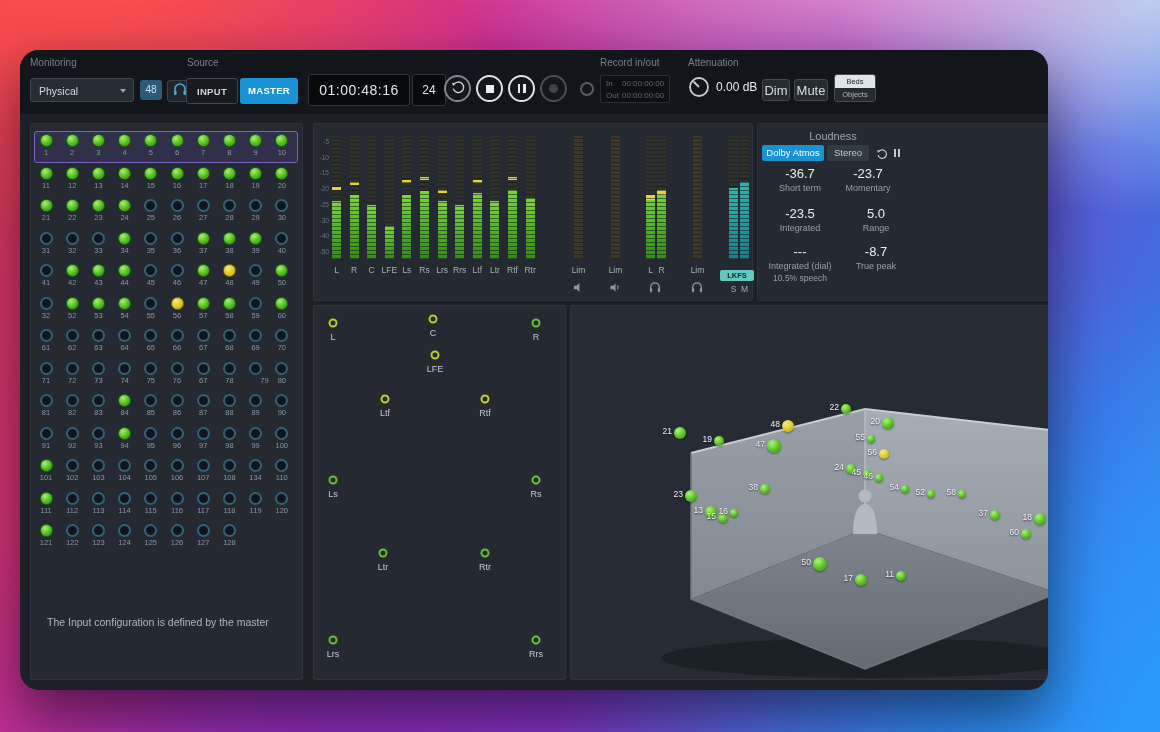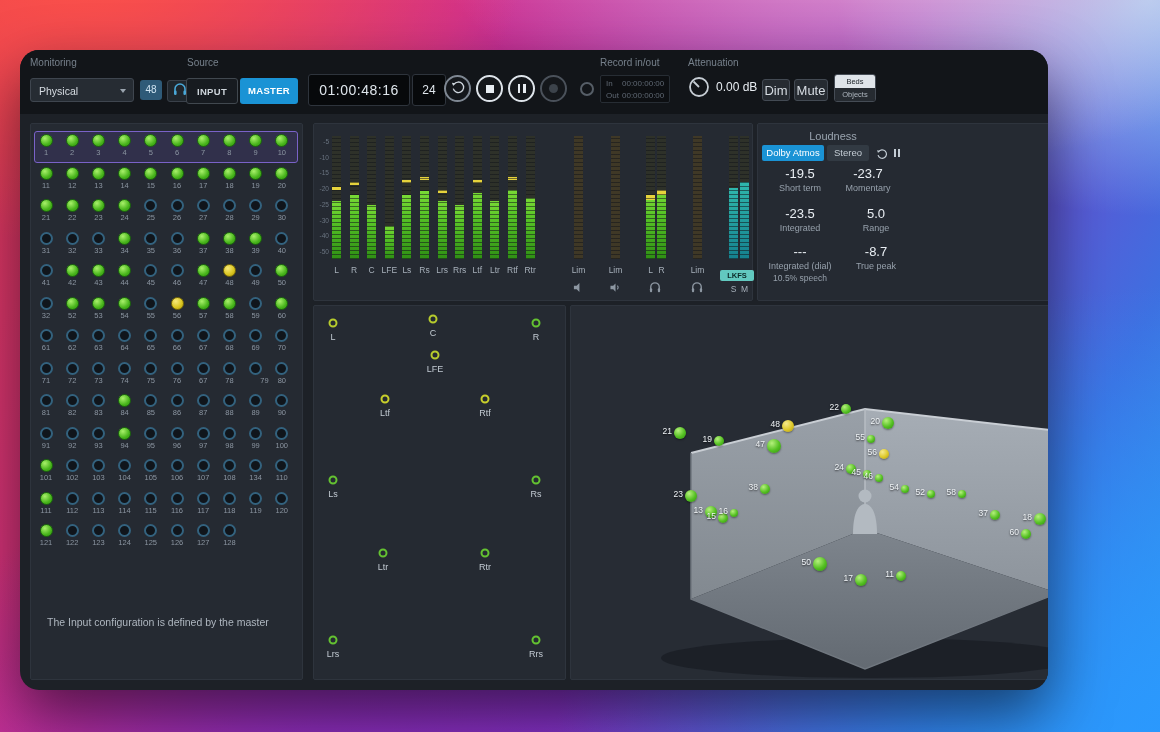--- a/index.html
+++ b/index.html
@@ -866,21 +866,21 @@
             <polygon points="1.2,2.6 4.4,3.1 2.4,5.9" fill="#c3ccd4"></polygon>
           </svg>
       </span>
     </div>
     <div class="loud-icon l-pause" style="left:136px;top:25px">
         <i></i>
         <i></i>
       </div>
 
     <div class="stat" style="left:4px;top:42px">
-      <div class="v">-19.5</div>
+      <div class="v">-36.7</div>
         <div class="l">Short term</div>
     </div>
     <div class="stat" style="left:72px;top:42px">
       <div class="v">-23.7</div>
         <div class="l">Momentary</div>
     </div>
     <div class="stat" style="left:4px;top:82px">
       <div class="v">-23.5</div>
         <div class="l">Integrated</div>
     </div>

